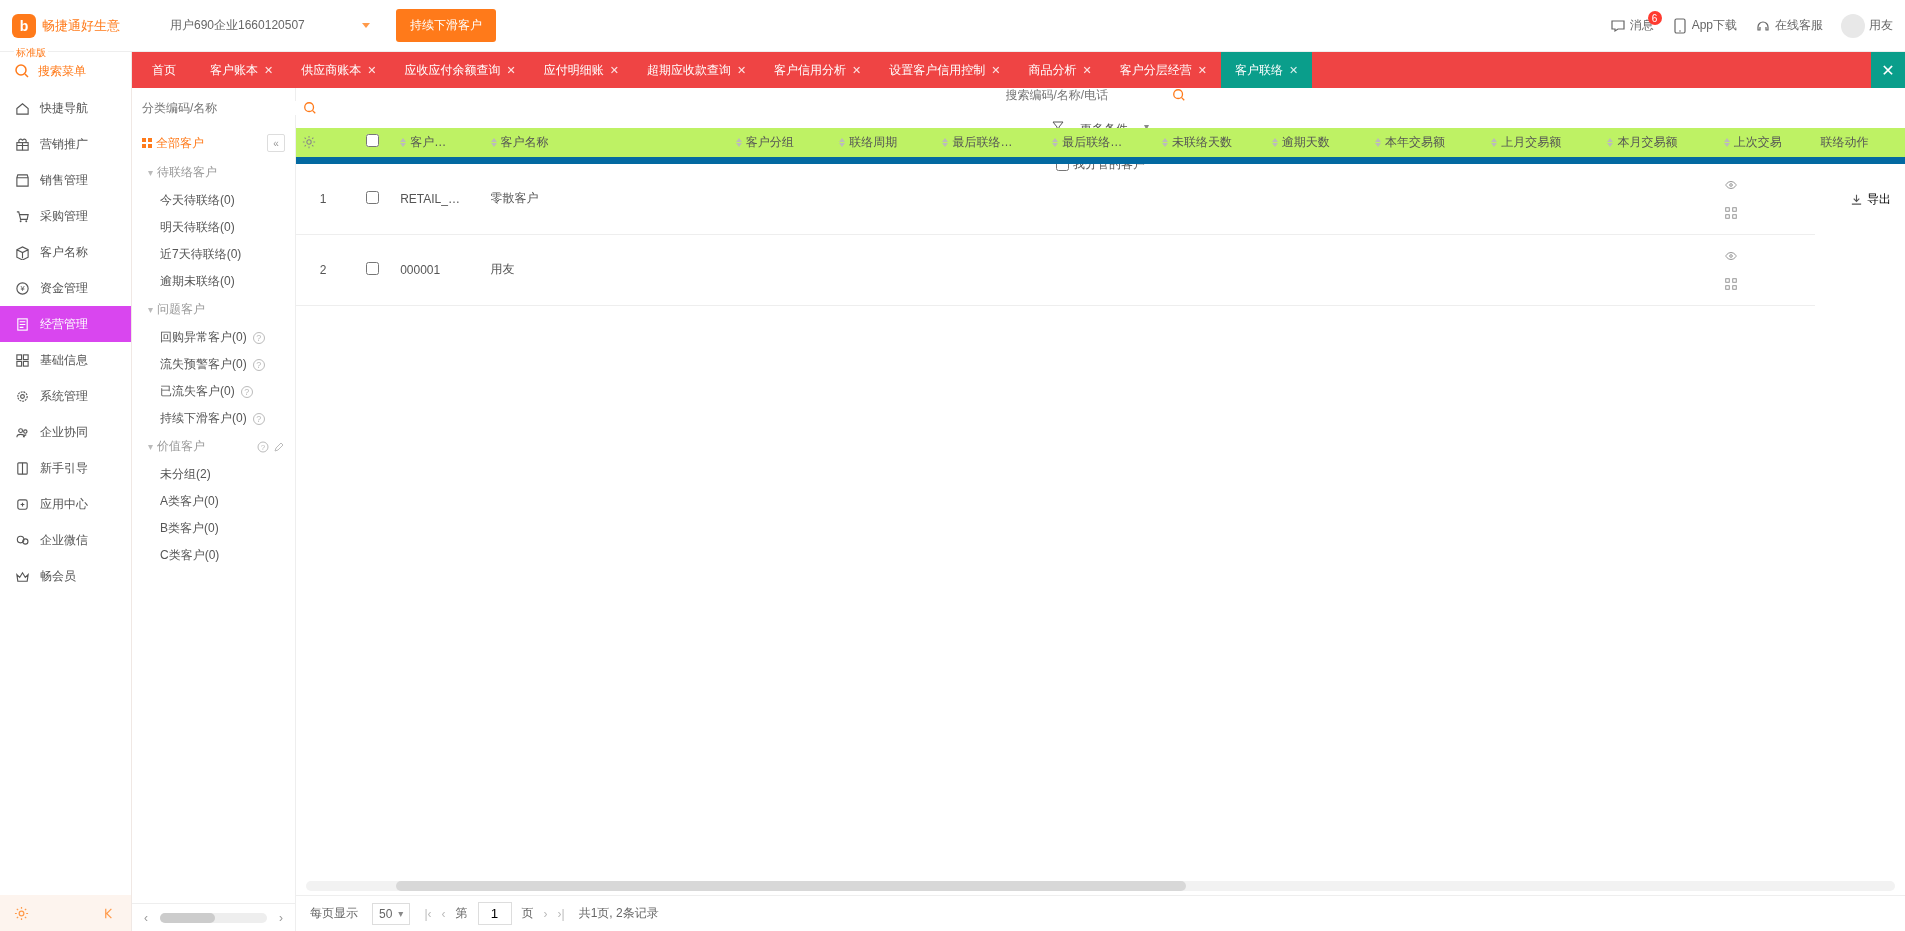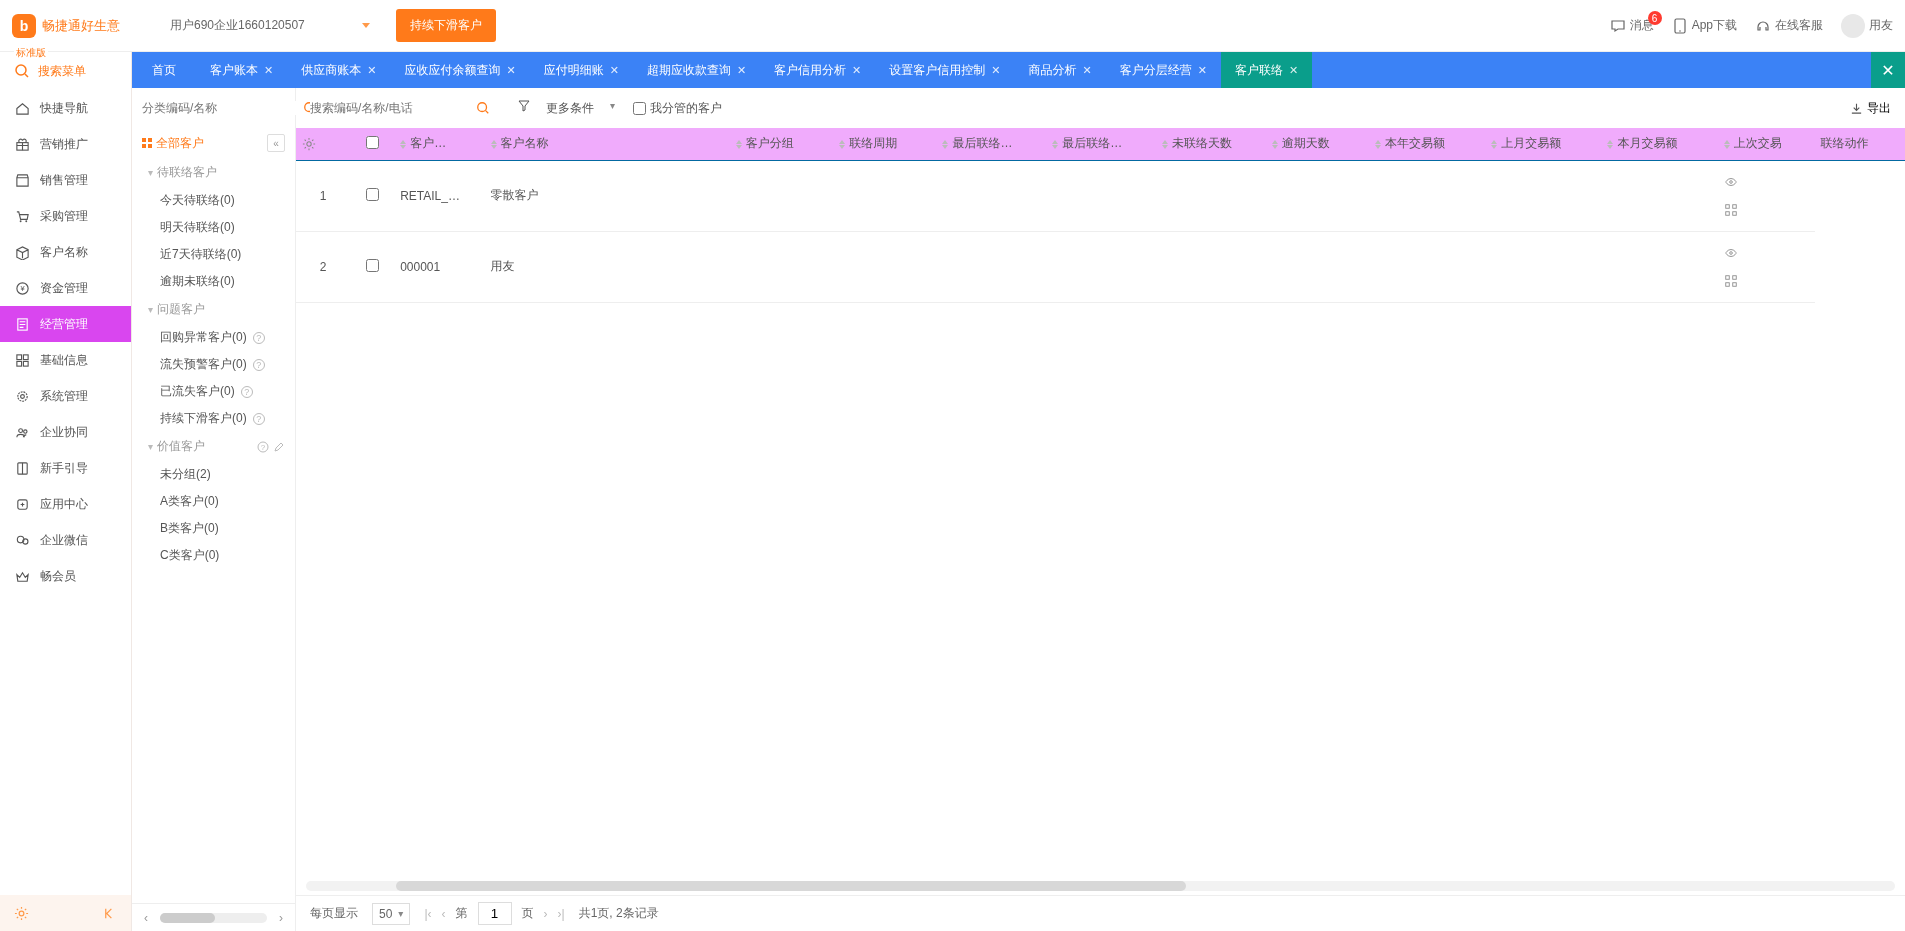--- a/index.html
+++ b/index.html
@@ -32,21 +32,21 @@
 .nav-item { height: 36px; display: flex; align-items: center; gap: 10px; padding: 0 14px; color: #555; cursor: pointer; }
 .nav-item.active { background: #d946ef; color: #fff; }
 .nav-item .nav-ic { width: 16px; height: 16px; display: inline-flex; align-items: center; justify-content: center; }
 .nav-footer { margin-top: auto; height: 36px; display: flex; align-items: center; justify-content: space-between; padding: 0 14px; background: #fdf4ee; }
 .nav-footer svg { cursor: pointer; }
 
 
 .main { flex: 1; display: flex; flex-direction: column; background: #fff; }
 
 
-.tabs-bar { height: 36px; background: #3b82f6; display: flex; align-items: center; position: relative; }
+.tabs-bar { height: 36px; background: #ef4444; display: flex; align-items: center; position: relative; }
 .tab { height: 36px; display: flex; align-items: center; gap: 6px; padding: 0 14px; color: #fff; font-size: 12px; cursor: pointer; white-space: nowrap; }
 .tab.home { padding: 0 20px; }
 .tab.active { background: #0a9e8b; }
 .tab-close { font-size: 11px; opacity: 0.85; }
 .tabs-more { margin-left: auto; width: 34px; height: 36px; display: flex; align-items: center; justify-content: center; background: #0a9e8b; color: #fff; cursor: pointer; font-size: 16px; }
 
 
 .content { flex: 1; display: flex; min-height: 0; }
 
 
@@ -62,31 +62,31 @@
 .tree-leaf .help { width: 12px; height: 12px; border: 1px solid #bbb; border-radius: 50%; font-size: 9px; color: #bbb; display: inline-flex; align-items: center; justify-content: center; margin-left: 2px; }
 .tree-group-title .edit-ic { margin-left: auto; color: #bbb; display: flex; gap: 4px; }
 .tree-group-title .caret { color: #bbb; font-size: 10px; }
 .tree-footer { margin-top: auto; height: 28px; border-top: 1px solid #eee; display: flex; align-items: center; padding: 0 6px; gap: 6px; }
 .tree-footer .sc-left, .tree-footer .sc-right { width: 16px; text-align: center; color: #999; cursor: pointer; }
 .tree-footer .sc-track { flex: 1; height: 10px; background: #eee; border-radius: 5px; position: relative; }
 .tree-footer .sc-thumb { position: absolute; left: 0; width: 55px; height: 10px; background: #ccc; border-radius: 5px; }
 
 
 .table-area { flex: 1; display: flex; flex-direction: column; min-width: 0; }
-.toolbar { height: 40px; display: flex; align-items: center; padding: 0 14px; gap: 18px; }
+.toolbar { height: 40px; display: flex; align-items: center; padding: 0 14px; gap: 18px; flex-direction: column; }
 .tb-search { display: flex; align-items: center; gap: 6px; width: 190px; border-bottom: 1px solid transparent; }
 .tb-search input { border: none; outline: none; font-size: 12px; color: #999; width: 160px; }
 .tb-search .search-ic { color: #ff7a1a; }
 .more-cond { display: flex; align-items: flex-start; gap: 16px; color: #555; cursor: pointer; }
 .chk { display: flex; align-items: center; gap: 4px; color: #555; }
 .chk input { width: 13px; height: 13px; }
 .export-btn { margin-left: auto; display: flex; align-items: center; gap: 4px; color: #000000; cursor: pointer; }
 .table-wrap { flex: 1; overflow: hidden; position: relative; display: flex; flex-direction: column; }
 table { border-collapse: collapse; width: 100%; table-layout: fixed; }
-thead th { background: #f0abfc; height: 32px; font-weight: normal; color: #555; font-size: 12px; border-bottom: 1px solid #0369a1; padding: 0 6px; text-align: left; position: relative; }
+thead th { background: #bef264; height: 32px; font-weight: normal; color: #555; font-size: 12px; border-bottom: 7px solid #0369a1; padding: 0 6px; text-align: left; position: relative; }
 thead th .sorter { display: inline-flex; flex-direction: column; margin-right: 4px; vertical-align: middle; }
 thead th .sorter span { width: 0; height: 0; border-left: 3px solid transparent; border-right: 3px solid transparent; }
 thead th .sorter .up { border-bottom: 4px solid #bbb; margin-bottom: 1px; }
 thead th .sorter .dn { border-top: 4px solid #bbb; }
 tbody td { height: 30px; border-bottom: 1px solid #eee; padding: 0 6px; font-size: 12px; color: #555; white-space: nowrap; overflow: hidden; text-overflow: ellipsis; }
 tbody td.center, thead th.center { text-align: center; }
 .gear-cell { text-align: center; }
 .gear-ic { color: #888; cursor: pointer; }
 .action-ic { color: #888; cursor: pointer; margin: 0 4px; }
 .h-scroll { height: 18px; display: flex; align-items: center; padding: 0 10px; }

